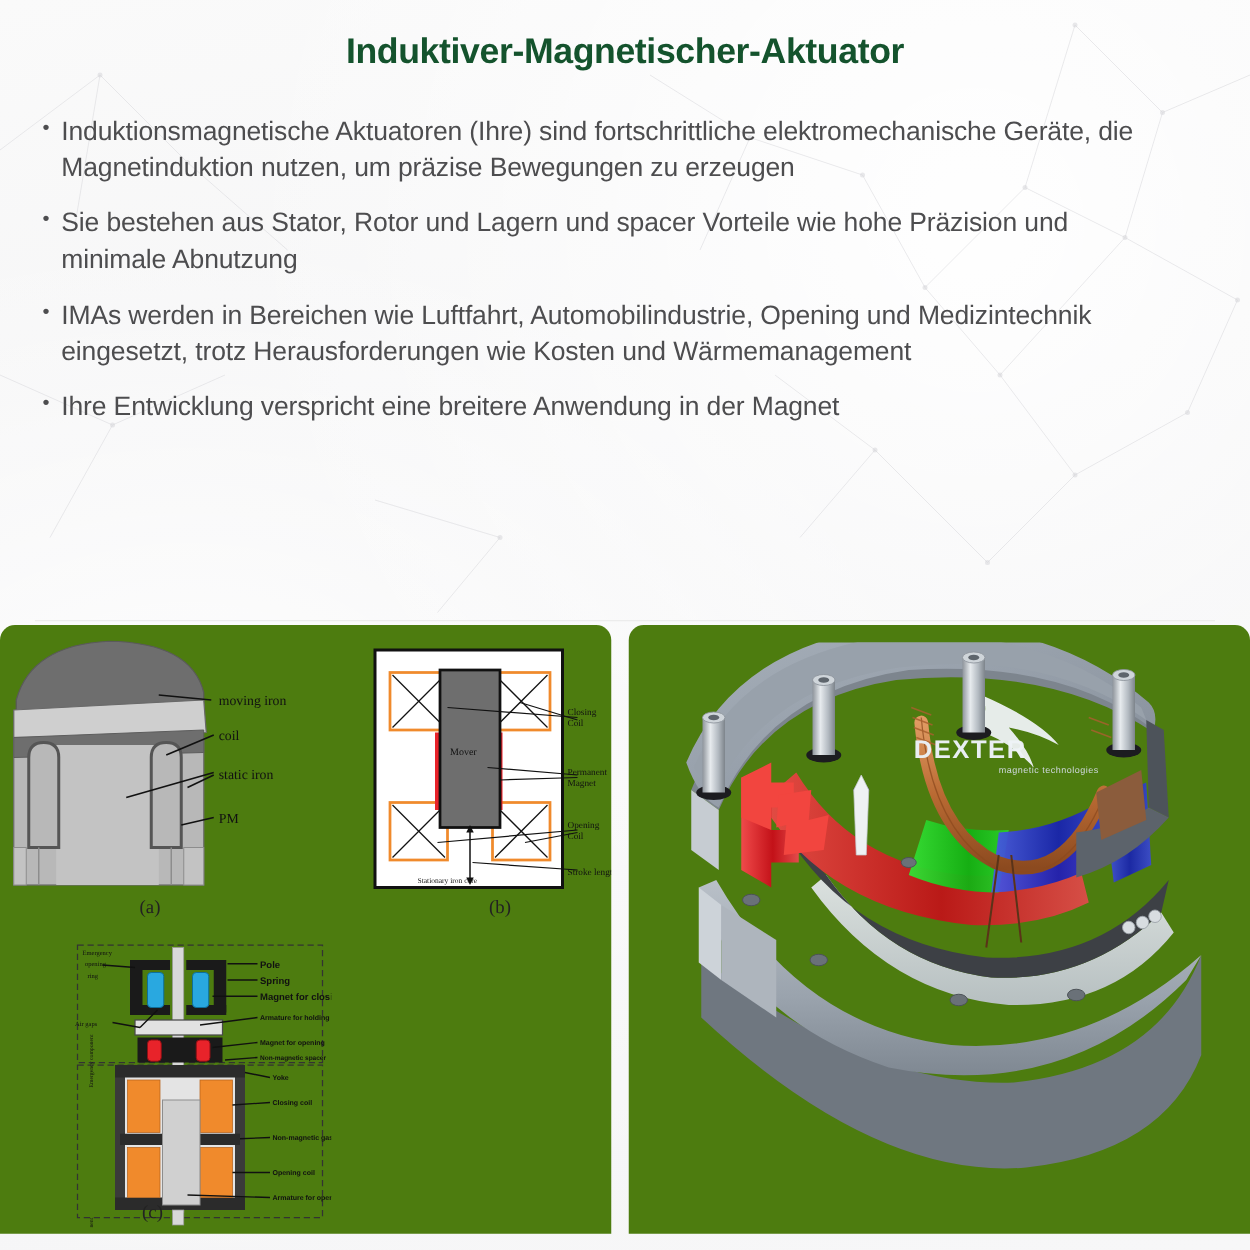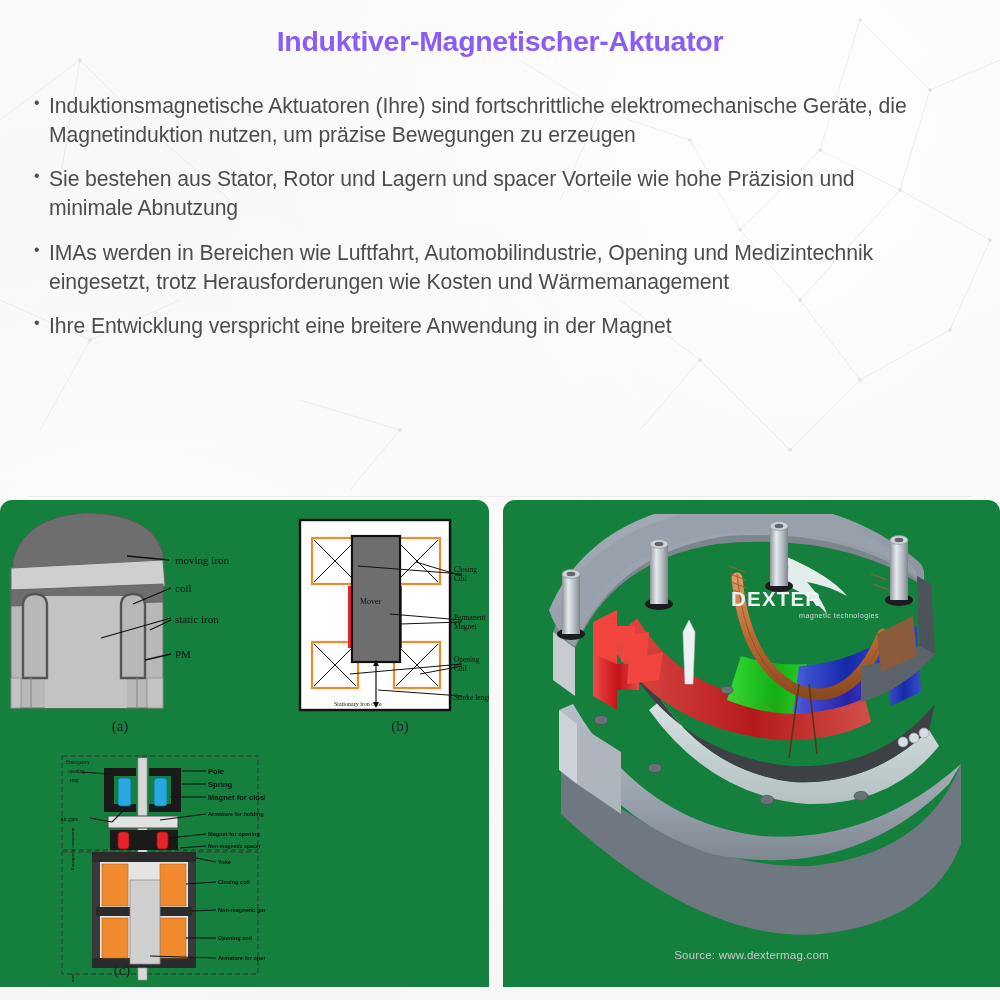--- a/index.html
+++ b/index.html
@@ -18,21 +18,21 @@
       linear-gradient(170deg,#fafafa 0%,#f4f4f5 45%,#f7f7f8 100%);
   }
   #content{position:relative;z-index:2;}
 
   
   .title{
     text-align:center;
     font-size:28.5px;
     font-weight:600;
     letter-spacing:-0.3px;
-    color:#8b5cf6;
+    color:#14532d;
     padding-top:26px;
     line-height:1.1;
   }
 
   
   .bullets{margin:34px 0 0 0;padding:0 72px 0 34px;}
   .bullet{
     display:flex;
     align-items:flex-start;
     font-size:21.2px;
@@ -40,21 +40,21 @@
     color:#4d4d4f;
     margin-bottom:15px;
     letter-spacing:-0.1px;
   }
   .bullet .dot{flex:0 0 auto;width:15px;font-size:16px;line-height:1.55;color:#4d4d4f;}
   .bullet .txt{flex:1 1 auto;}
 
   
   .panels{position:absolute;left:0;top:500px;width:1000px;height:500px;}
   .divider-h{position:absolute;left:28px;top:-4px;width:944px;height:1px;background:#ececec;}
-  .panel{position:absolute;background:#15803d;border-radius:12px 12px 0 0;overflow:hidden;text-decoration:underline;}
+  .panel{position:absolute;background:#4d7c0f;border-radius:12px 12px 0 0;overflow:hidden;text-decoration:underline;}
   .panel-left{left:0px;top:0px;width:489px;height:487px;}
   .panel-right{left:503px;top:0px;width:497px;height:487px;}
 
   .fig-caption{
     position:absolute;text-align:center;font-family:"Liberation Serif", serif;
     font-size:15px;color:#222;
   }
   .src-note{
     position:absolute;left:0;right:0;bottom:26px;text-align:center;
     font-size:11.5px;color:#c9c9c9;letter-spacing:.2px;
@@ -489,16 +489,15 @@
           </g>
           <g transform="translate(368,26)">
             <ellipse cx="0" cy="60" rx="14" ry="6" fill="#1c1c20"></ellipse>
             <rect x="-9" y="0" width="18" height="60" fill="url(#gBoltBody)"></rect>
             <ellipse cx="0" cy="0" rx="9" ry="4.4" fill="#cfd5da" stroke="#8d949b" stroke-width="0.7"></ellipse>
             <ellipse cx="0" cy="0" rx="4.4" ry="2.2" fill="#5e656c"></ellipse>
           </g>
         </g>
       </svg>
 
-      <div class="src-note">Source: www.dextermag.com</div>
     </div>
   </div>
 </div>
 
 </body></html>

